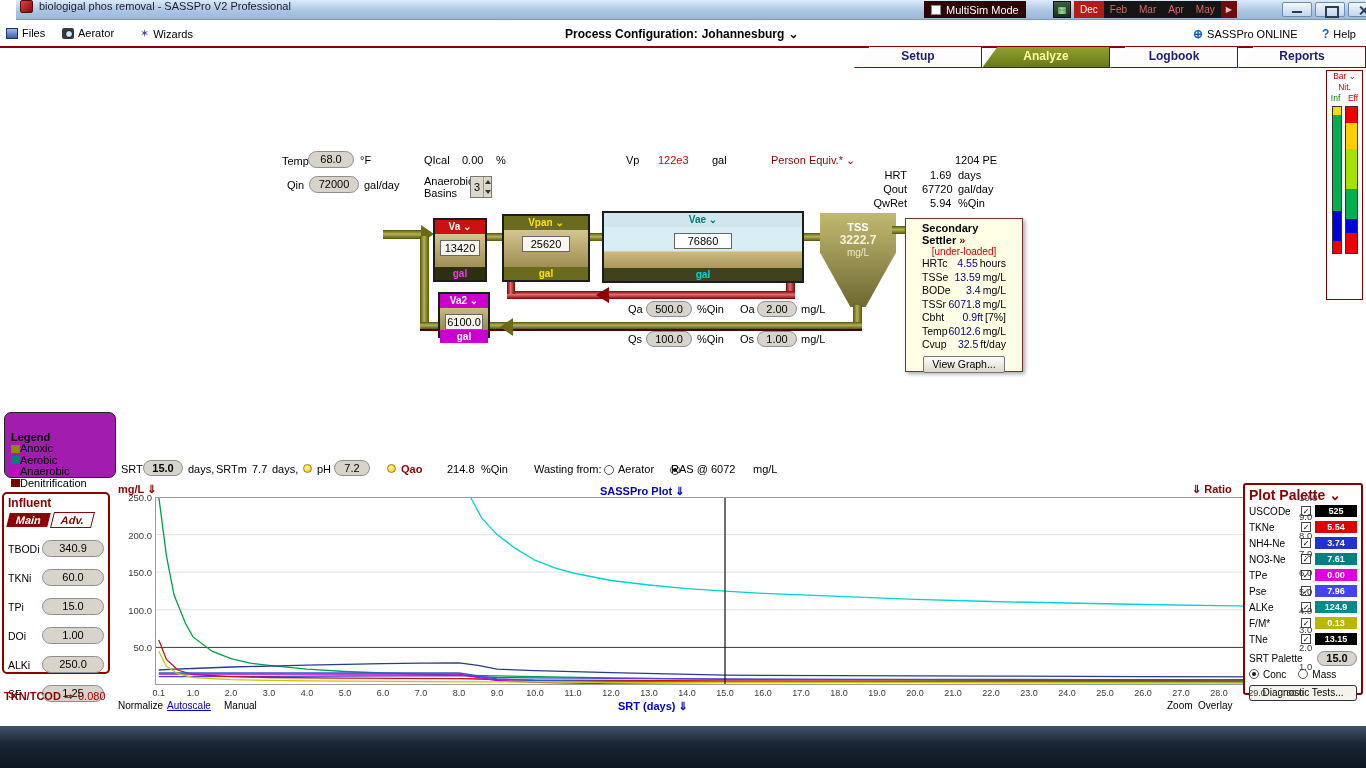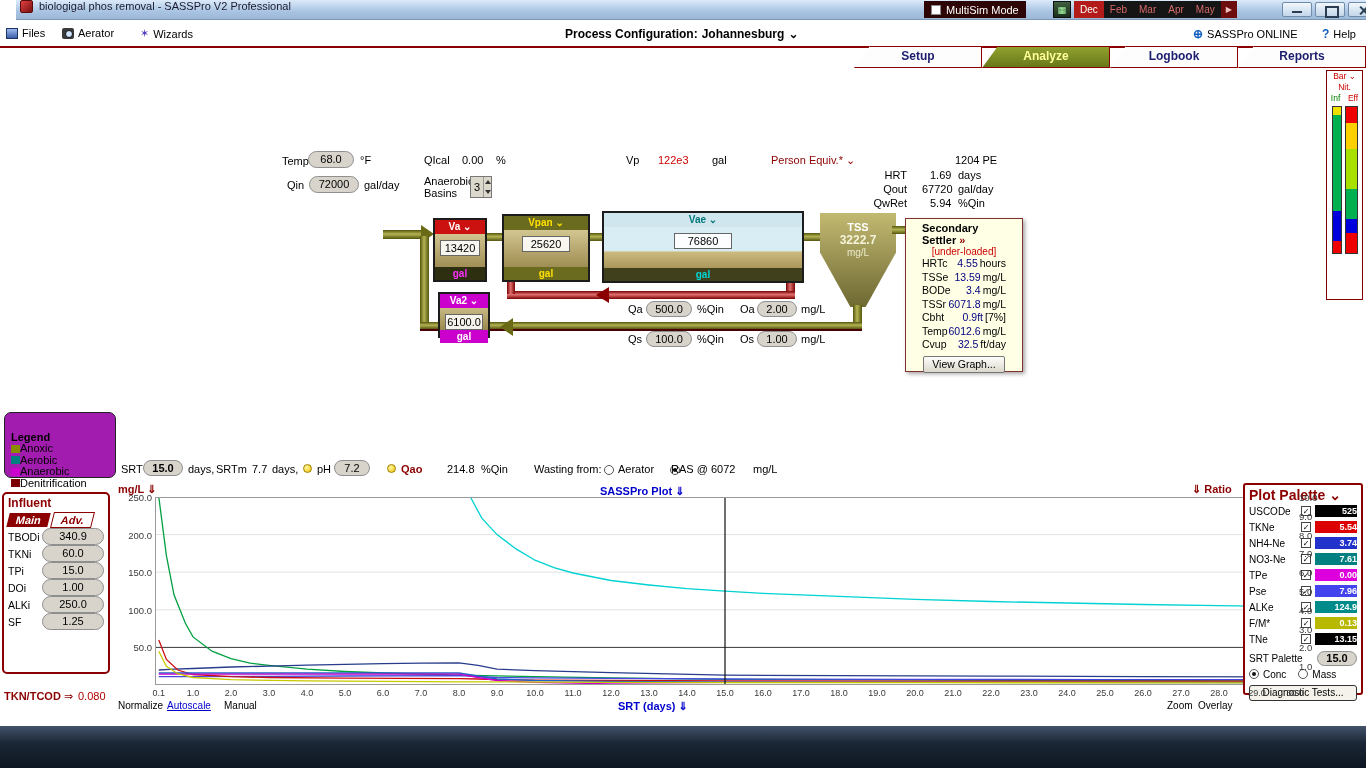--- a/index.html
+++ b/index.html
@@ -82,33 +82,33 @@
   .lsw{width:9px;height:8px;display:inline-block}
   
   .radio{display:inline-block;width:10px;height:10px;border:1px solid #555;border-radius:50%;background:#fff;vertical-align:-2px;position:relative}
   .radio.on::after{content:"";position:absolute;left:2px;top:2px;width:4px;height:4px;border-radius:50%;background:#111}
   .bulb{position:absolute;width:9px;height:9px;border-radius:50%;background:radial-gradient(circle at 35% 35%,#fff8a0,#f0c000);border:1px solid #a08000}
   
   #influent{left:2px;top:492px;width:108px;height:182px;border:2px solid #8b0000;border-radius:5px;background:#fff;padding:2px 4px}
   .itab{display:inline-block;padding:1px 8px;font-size:11px;font-weight:bold;transform:skewX(-14deg)}
   .itab.on{background:#8b0000;color:#fff}
   .itab.off{color:#8b0000;border:1px solid #8b0000;background:#fff}
-  .ifrow{display:flex;align-items:center;margin-top:0}
+  .ifrow{display:flex;align-items:center;margin-top:12px}
   .ifl{font-size:10.5px}
   .ifv{margin-left:auto;width:62px}
   
   .ytick{position:absolute;width:32px;text-align:right;font-size:9.5px;color:#3a3a3a}
   .ytick.r{text-align:left}
   .xtick{position:absolute;width:30px;text-align:center;font-size:9px;color:#3a3a3a}
   
   #palette{left:1243px;top:483px;width:120px;height:212px;border:2px solid #8b0000;border-radius:3px;background:#fff;padding:2px 4px}
   .prow{display:flex;align-items:center;height:16px}
   .pl{font-size:10px}
   .cb{margin-left:auto;width:10px;height:10px;border:1px solid #444;background:#fff;font-size:8px;line-height:9px;text-align:center}
-  .pbadge{width:42px;margin-left:4px;height:12px;font-size:9px;font-weight:bold;color:#fff;text-align:right;line-height:12px}
+  .pbadge{width:42px;margin-left:4px;height:12px;font-size:9px;font-weight:bold;color:#fff;text-align:center;line-height:12px}
   #diagbtn{display:block;margin:3px auto 0;width:108px;height:16px;border:1px solid #333;border-radius:3px;background:#f4f2ea;font-size:10px;text-align:center;line-height:14px}
   
   #taskbar{left:0;top:726px;width:1366px;height:42px;background:linear-gradient(#42536a,#1b2736 40%,#0d1622);color:#fff}
   
   #spin{left:470px;top:176px;width:22px;height:22px;border:1px solid #777;background:#dcd8cc;display:flex}
   #spin .n{width:13px;text-align:center;line-height:20px;font-size:11px}
   #spin .ar{display:flex;flex-direction:column;justify-content:space-around;width:8px;border-left:1px solid #999}
   #spin .ar i{width:0;height:0;border-left:3px solid transparent;border-right:3px solid transparent;margin:0 auto}
   #spin .ar i.u{border-bottom:4px solid #333}
   #spin .ar i.d{border-top:4px solid #333}

